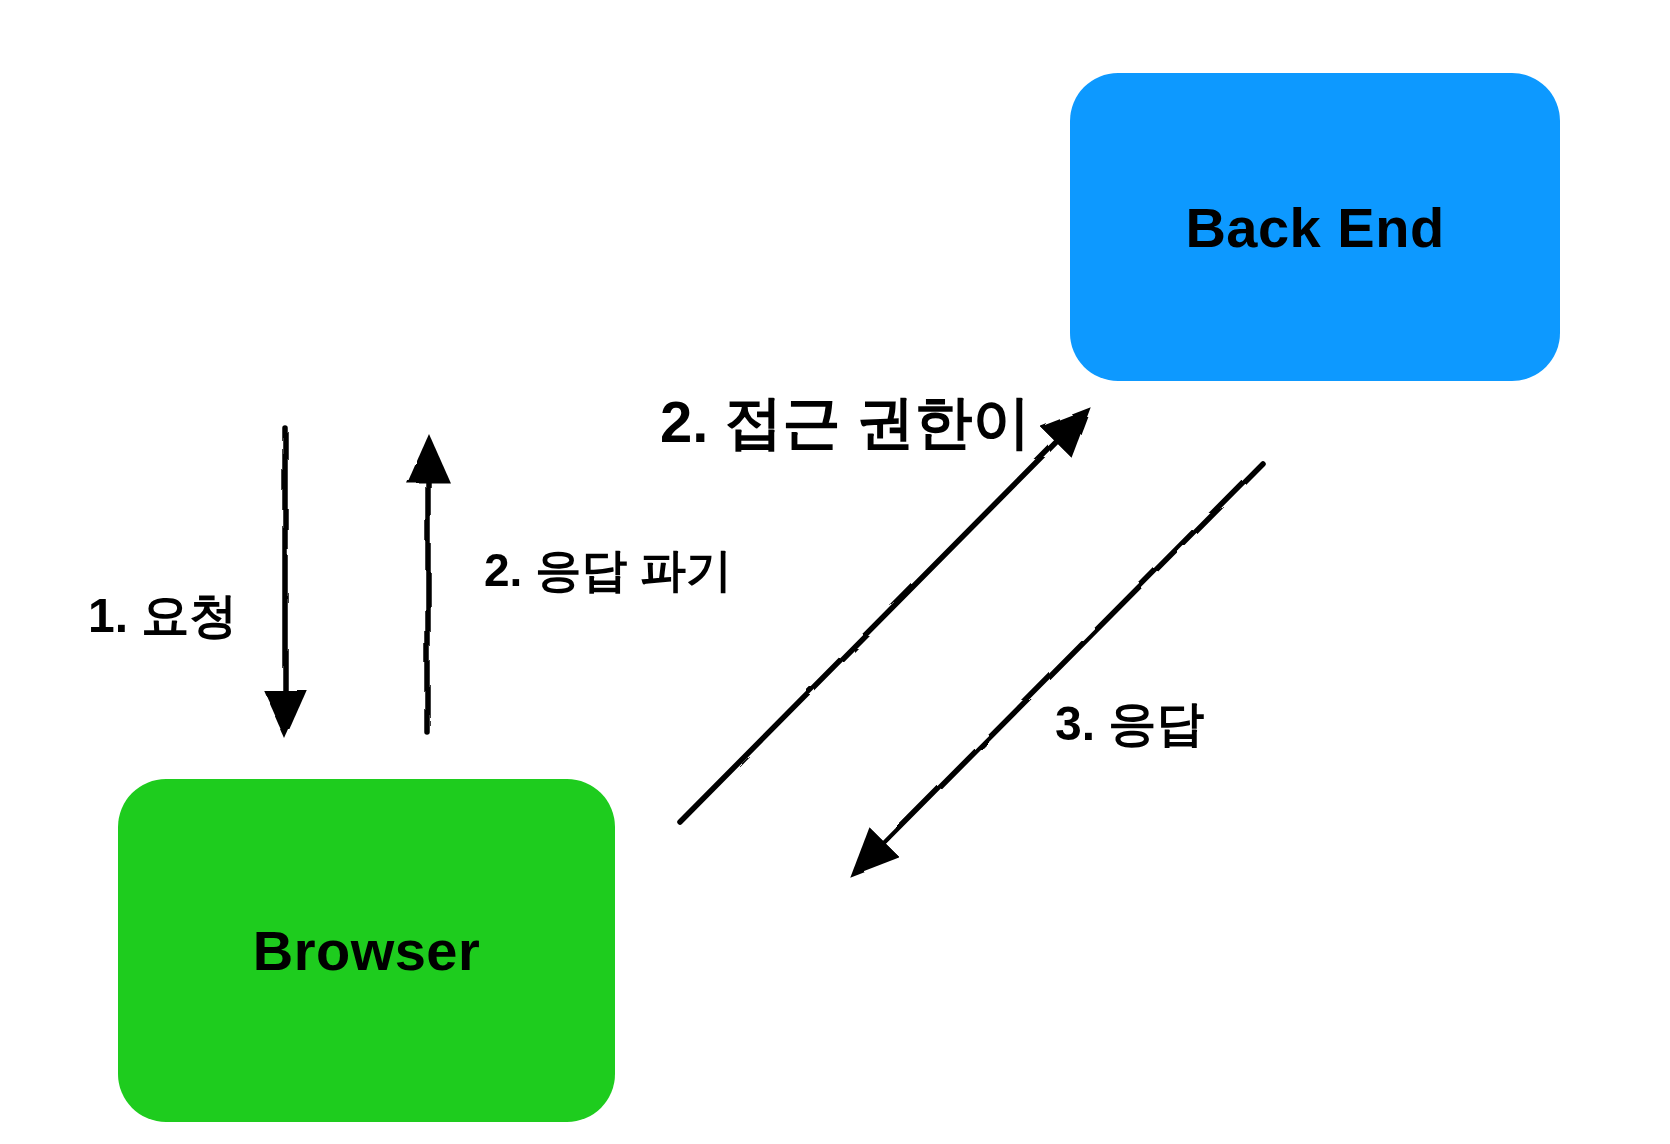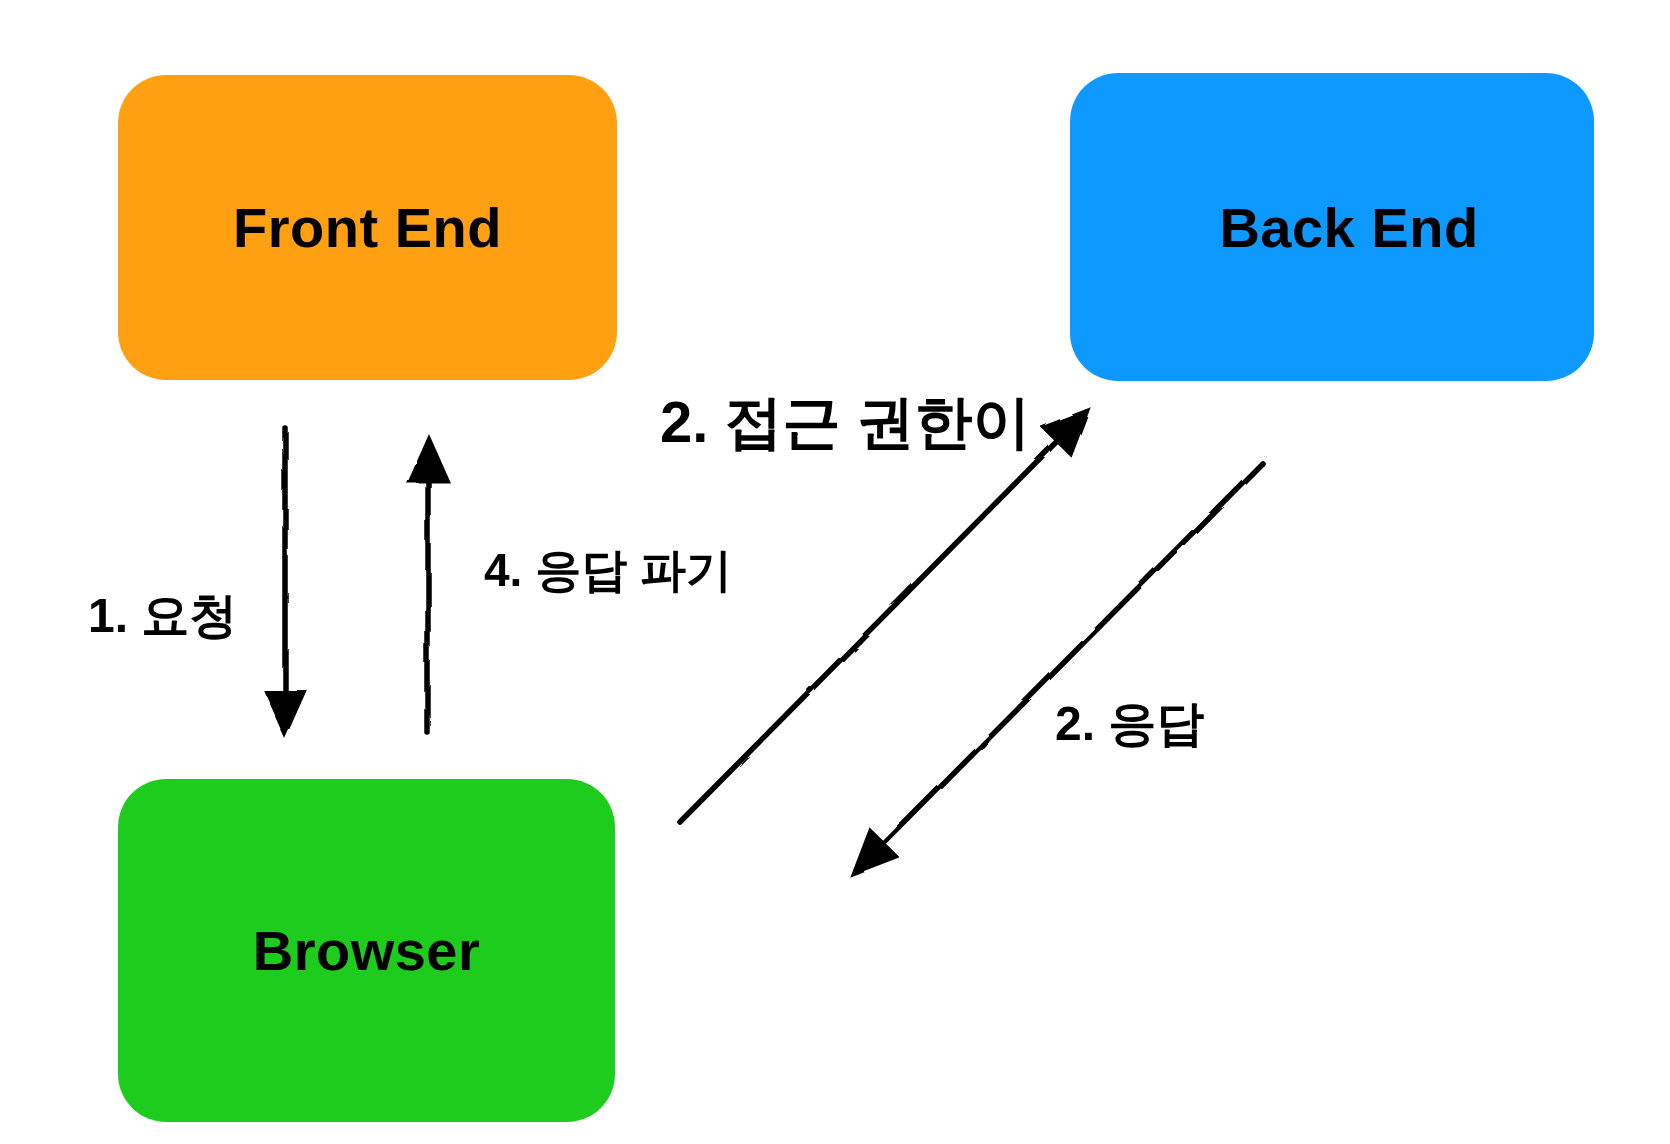--- a/index.html
+++ b/index.html
@@ -22,21 +22,21 @@
     align-items: center;
     justify-content: center;
   }
   .node-label {
     font-size: 56px;
     font-weight: 700;
     color: #000000;
     letter-spacing: 0.5px;
   }
   .node-front { left: 118px; top: 75px;  width: 499px; height: 305px; }
-  .node-back  { left: 1070px; top: 73px; width: 490px; height: 308px; padding-left: 34px; }
+  .node-back  { left: 1070px; top: 73px; width: 490px; height: 308px; }
   .node-browser { left: 118px; top: 779px; width: 497px; height: 343px; }
 
   .arrows {
     position: absolute;
     left: 0; top: 0;
     width: 1670px;
     height: 1144px;
     pointer-events: none;
   }
 
@@ -68,23 +68,20 @@
     font-size: 46px;
     line-height: 1.4;
     text-align: center;
   }
 </style>
 </head>
 <body>
 
 <div class="canvas">
 
-  <div class="node node-front" style="background-color: rgb(255, 160, 19);">
-    <span class="node-label">Front End</span>
-  </div>
 
   <div class="node node-back" style="background-color: rgb(13, 153, 255);">
     <span class="node-label">Back End</span>
   </div>
 
   <div class="node node-browser" style="background-color: rgb(30, 204, 30);">
     <span class="node-label">Browser</span>
   </div>
 
   <svg class="arrows" viewBox="0 0 1670 1144" style="color: rgb(0, 0, 0);">
@@ -107,20 +104,20 @@
 
   <div class="lbl lbl-step1">
     <span>1. 요청</span>
   </div>
 
   <div class="lbl lbl-step2">
     <div>2. 접근 권한이</div>
   </div>
 
   <div class="lbl lbl-step3">
-    <span>2. 응답</span>
+    <span>3. 응답</span>
   </div>
 
   <div class="lbl lbl-step4">
-    <div>4. 응답 파기</div>
+    <div>2. 응답 파기</div>
   </div>
 
 </div>
 
 </body></html>

